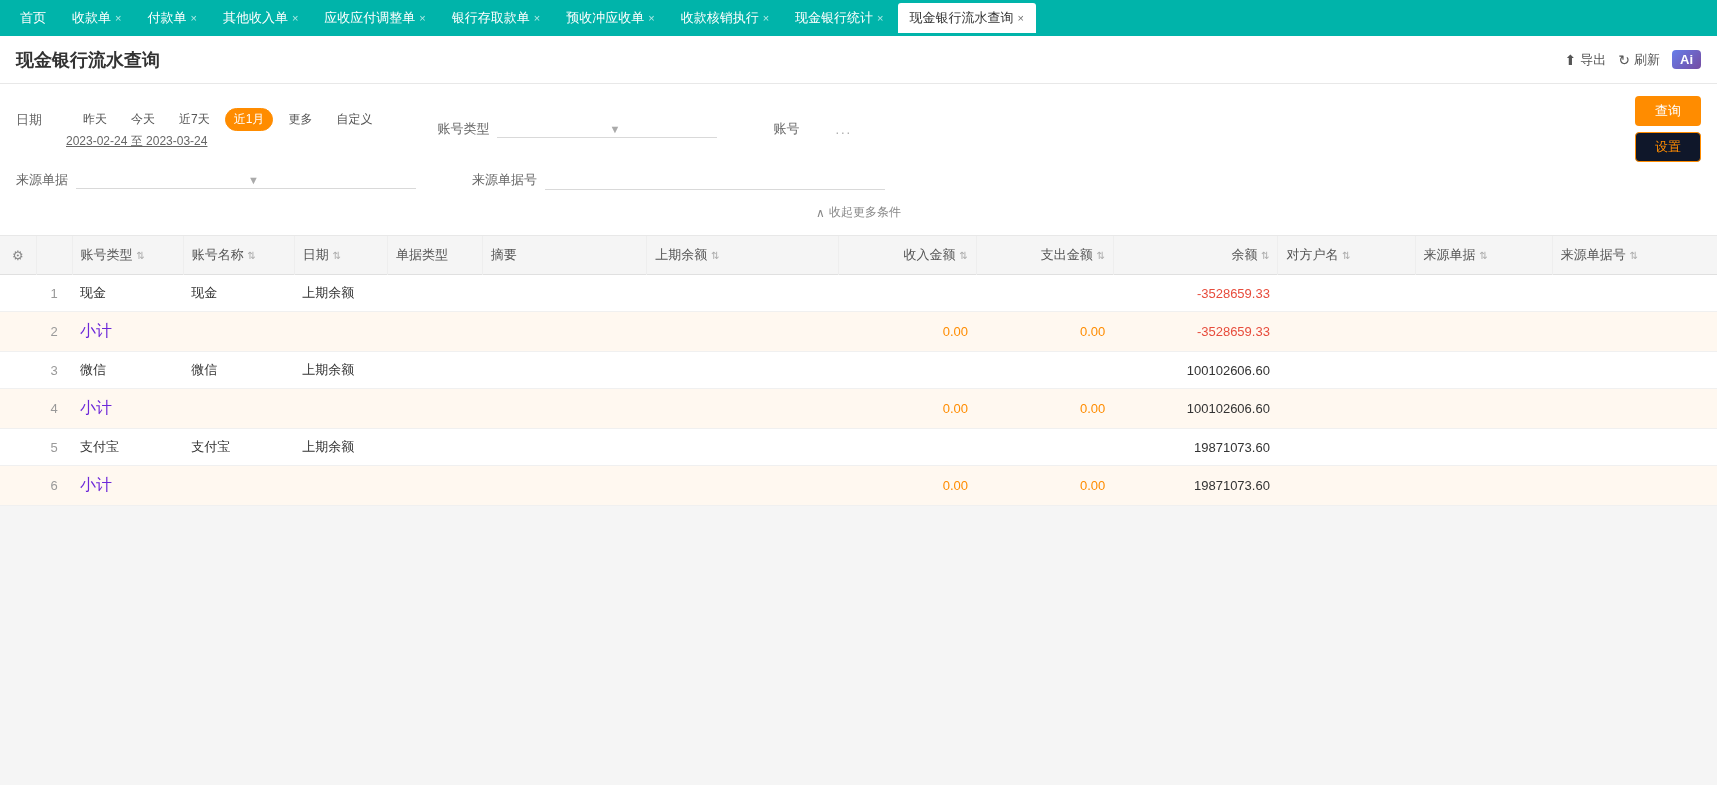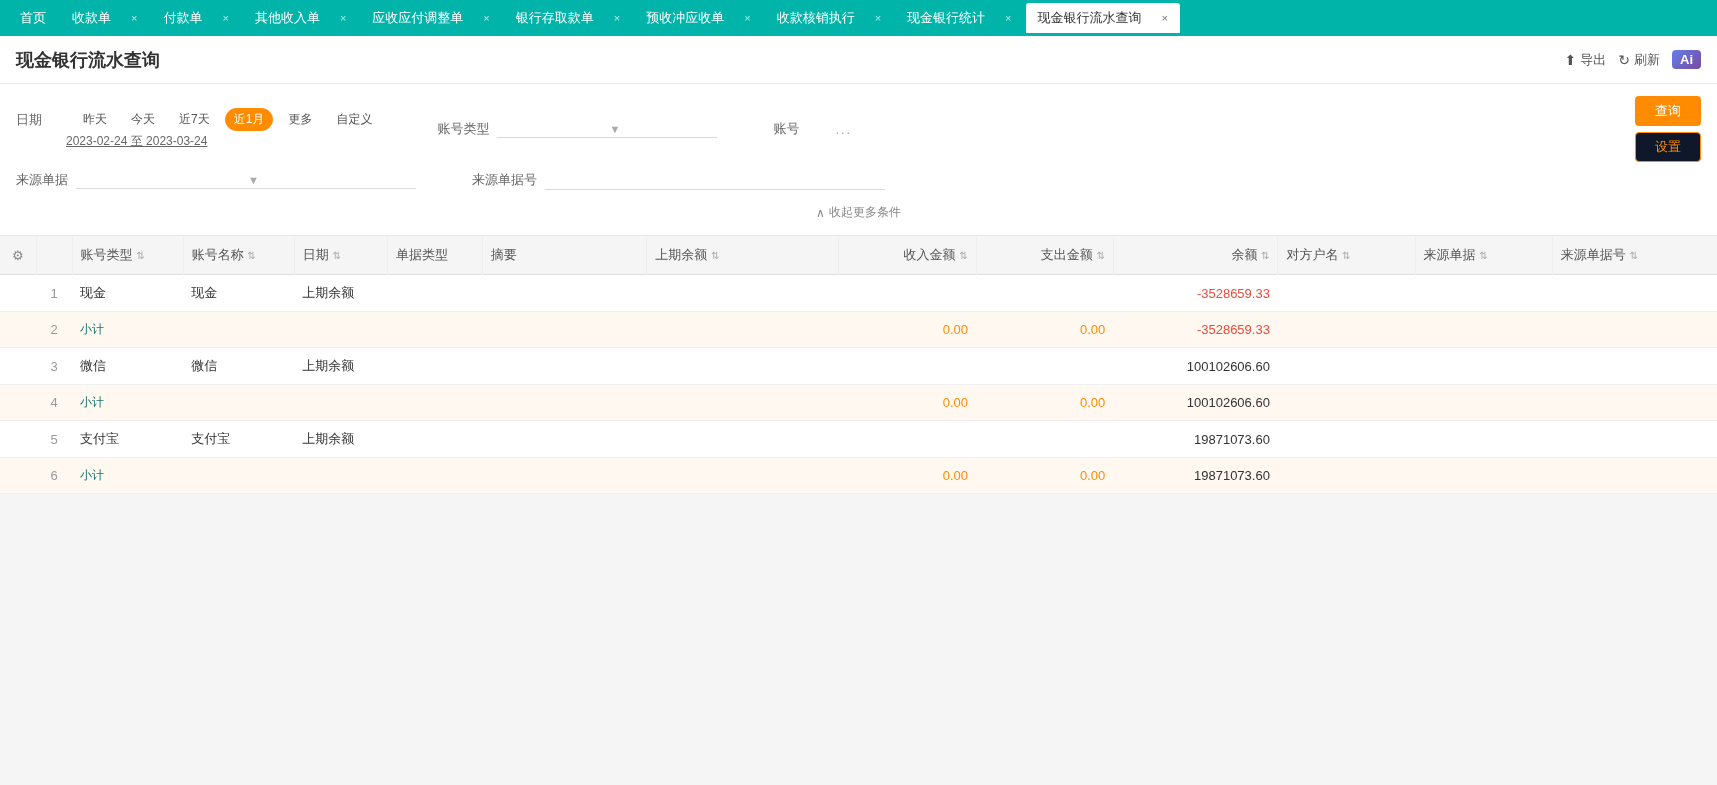--- a/index.html
+++ b/index.html
@@ -18,21 +18,21 @@
     .nav-tab {
       display: flex;
       align-items: center;
       padding: 0 12px;
       height: 30px;
       color: #fff;
       cursor: pointer;
       font-size: 13px;
       white-space: nowrap;
       border-radius: 3px 3px 0 0;
-      gap: 20px;
+      gap: 4px;
       justify-content: space-between;
     }
     .nav-tab.active { background: #fff; color: #333; }
     .nav-tab .close-x { font-size: 11px; color: inherit; opacity: 0.7; cursor: pointer; }
     .nav-tab.active .close-x { color: #333; }
     .nav-home { color: #fff; padding: 0 12px; font-size: 13px; cursor: pointer; }
 
     
     .header-bar {
       display: flex;
@@ -144,21 +144,21 @@
     tbody tr.subtotal { background: #fff8f0; }
     tbody td {
       padding: 9px 8px;
       color: #333;
       white-space: nowrap;
     }
     tbody td.number { text-align: right; }
     tbody td.orange { color: #ff8c00; }
     .row-num { color: #999; text-align: center; }
     .gear-icon { color: #888; cursor: pointer; }
-    .subtotal-label { color: #0f766e; font-size: 12px; }
+    .subtotal-label { color: #6d28d9; font-size: 16px; }
   </style>
 </head>
 <body>
 
 <div class="top-nav">
   <div class="nav-home">首页</div>
 
   <div class="nav-tab">
     <span>收款单</span>
     <span class="close-x">×</span>

